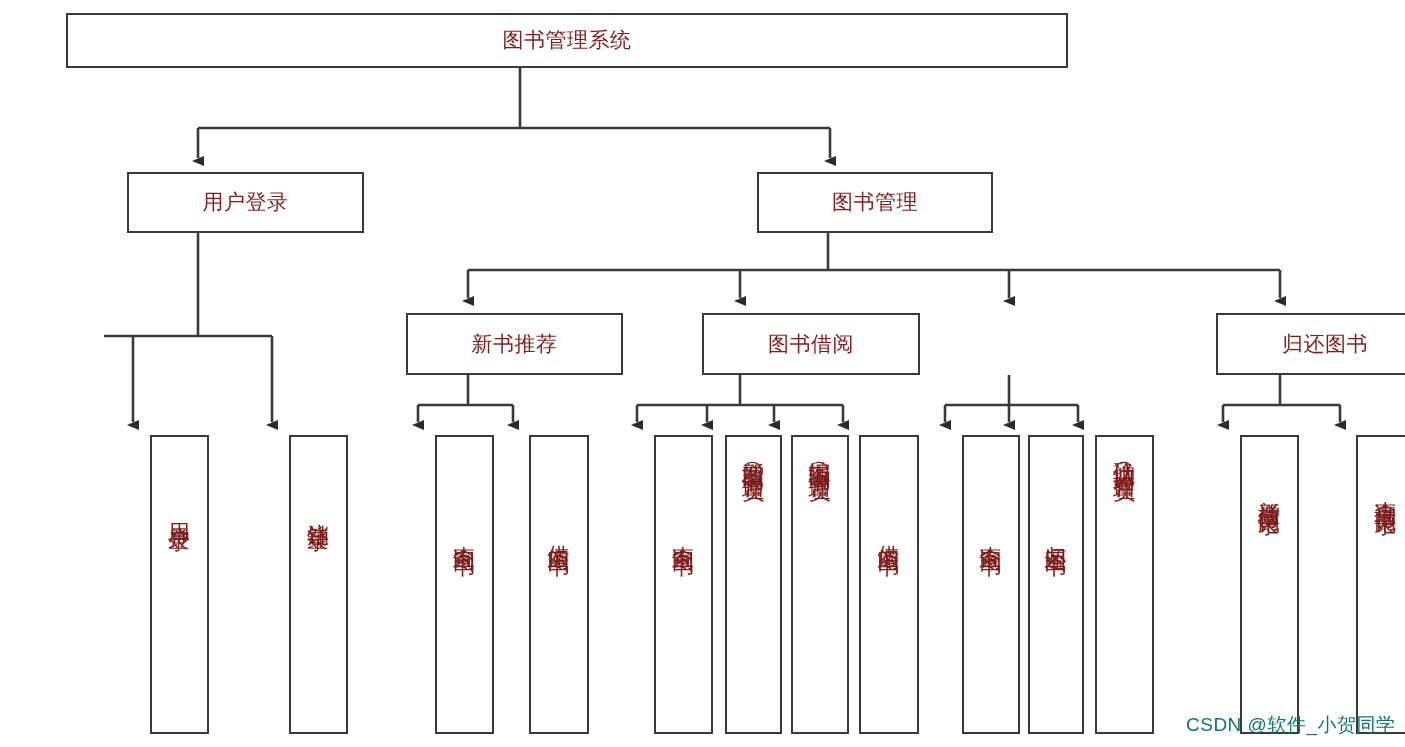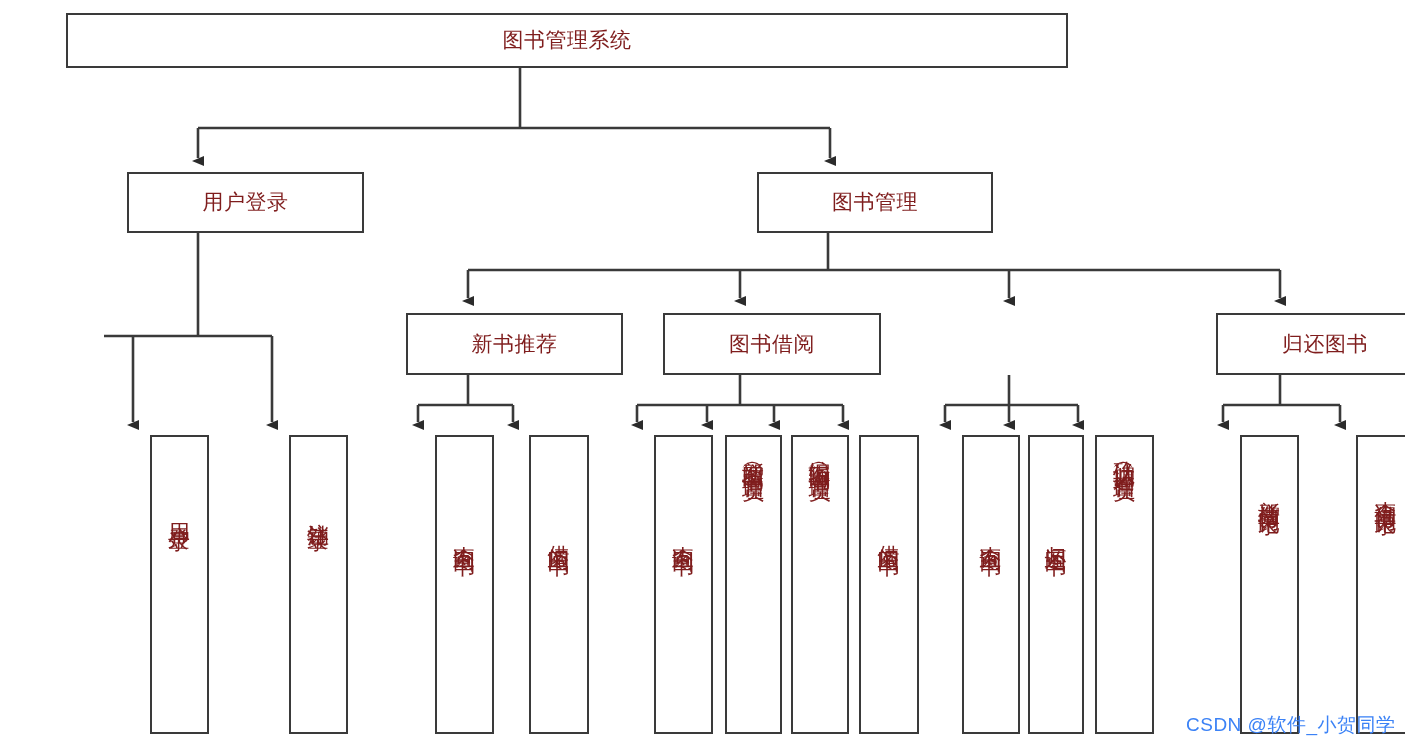--- a/index.html
+++ b/index.html
@@ -63,21 +63,21 @@
     margin-top: 85px;
   }
   .node.leaf.mid3 .label {
     margin-top: 40px;
   }
   .watermark {
     position: absolute;
     left: 1186px;
     top: 712px;
     font-size: 19px;
-    color: #3b82f6;
+    color: #0f766e;
     white-space: nowrap;
     letter-spacing: 0.5px;
   }
 </style>
 </head>
 <body>
 
 <div id="canvas">
 
   <svg class="wires" viewBox="0 0 1405 747">
@@ -138,21 +138,21 @@
   <div class="node" style="left:81px; top:172px; width:237px; height:61px;">
     <span class="label">用户登录</span>
   </div>
   <div class="node" style="left:711px; top:172px; width:236px; height:61px;">
     <span class="label">图书管理</span>
   </div>
 
   <div class="node" style="left:360px; top:313px; width:217px; height:62px;">
     <span class="label">新书推荐</span>
   </div>
-  <div class="node" style="left:617px; top:313px; width:218px; height:62px;">
+  <div class="node" style="left:656px; top:313px; width:218px; height:62px;">
     <span class="label">图书借阅</span>
   </div>
   <div class="node" style="left:1170px; top:313px; width:218px; height:62px;">
     <span class="label">归还图书</span>
   </div>
 
   <div class="node leaf mid" style="left:104px; top:435px; width:59px; height:299px;">
     <span class="label">用户登录</span>
   </div>
   <div class="node leaf mid" style="left:243px; top:435px; width:59px; height:299px;">

